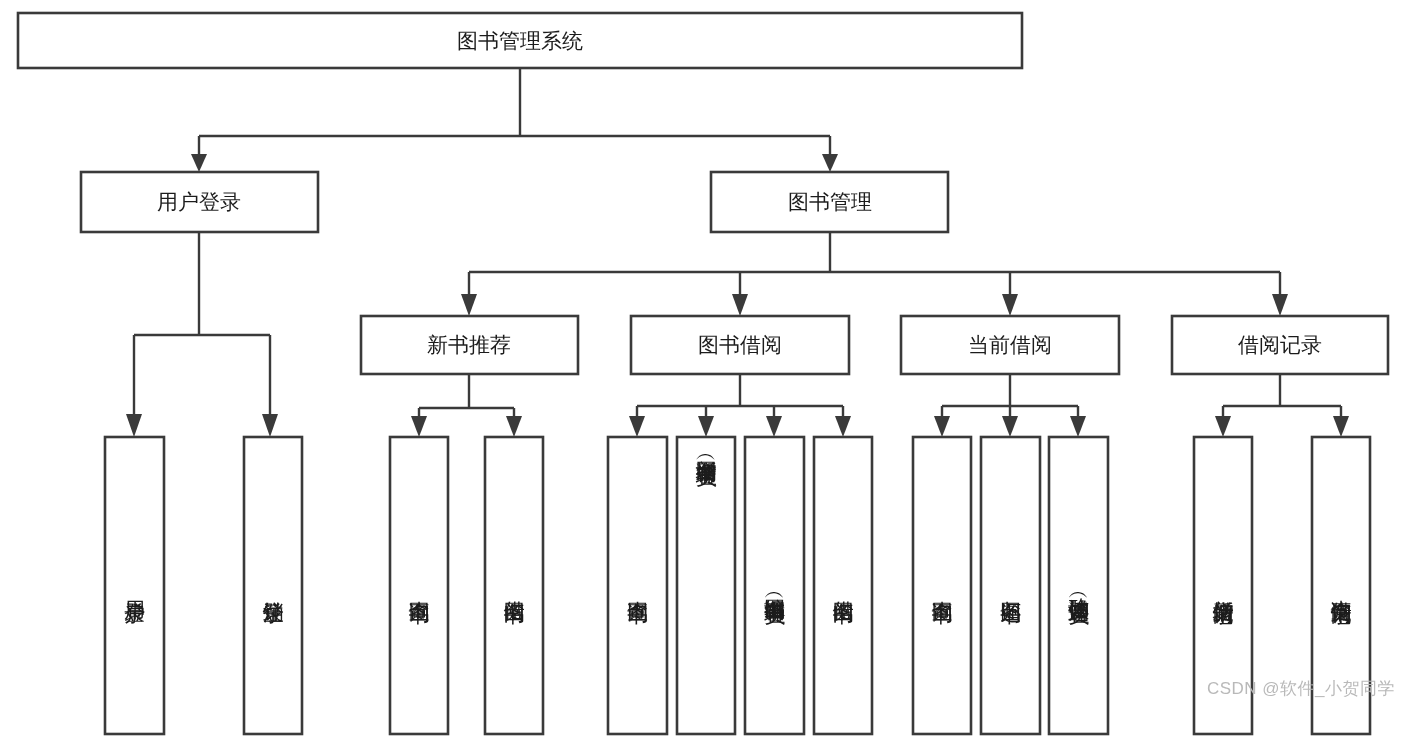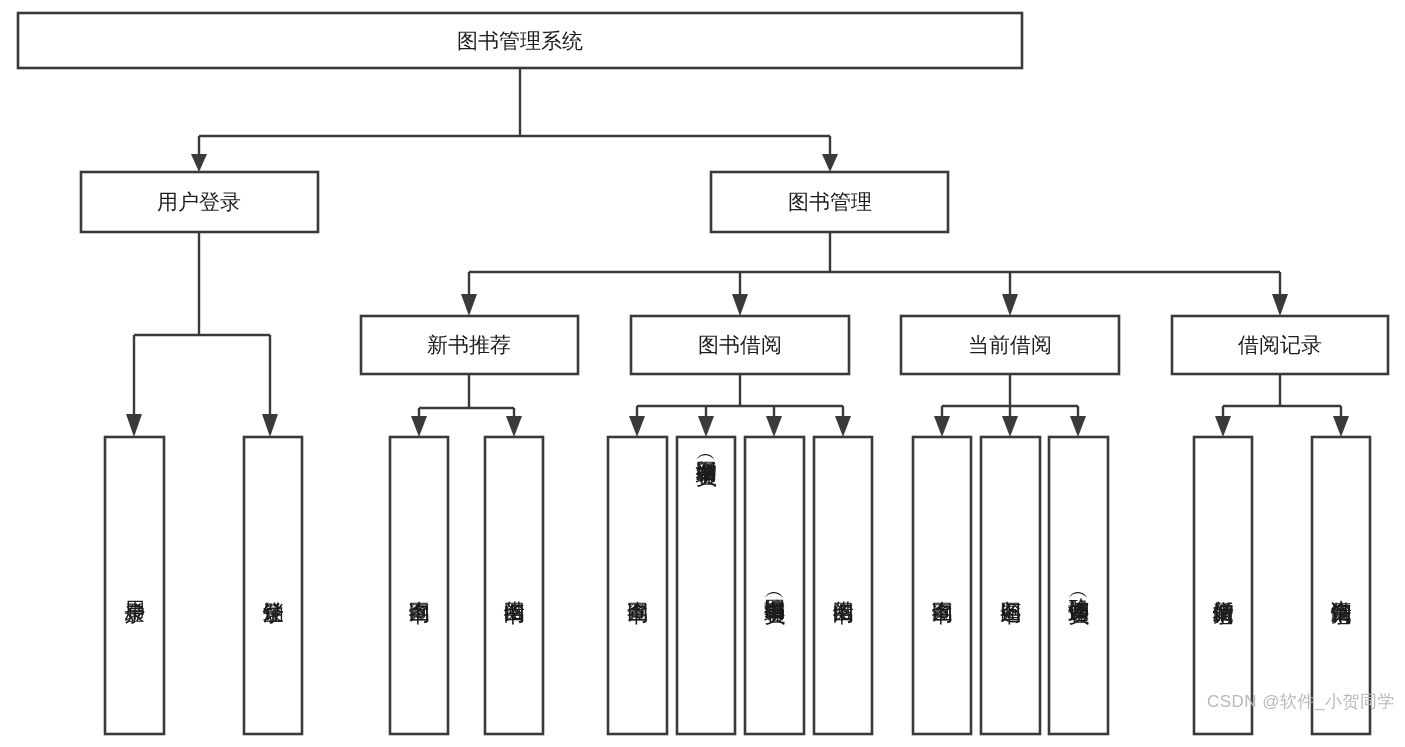--- a/index.html
+++ b/index.html
@@ -57,21 +57,21 @@
     line-height: 1.08;
     color: #1c1c1c;
     letter-spacing: 1px;
     text-align: center;
     white-space: nowrap;
     pointer-events: none;
   }
   .watermark {
     position: absolute;
     right: 10px;
-    bottom: 6px;
+    bottom: 19px;
     font-family: "Liberation Sans", "DejaVu Sans", sans-serif;
     font-size: 17px;
     color: #b9b9b9;
     letter-spacing: 0.5px;
     white-space: nowrap;
   }
 </style>
 </head>
 <body>
 

